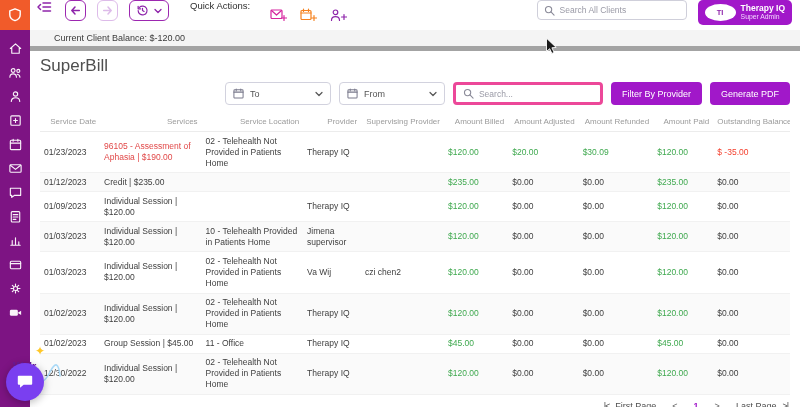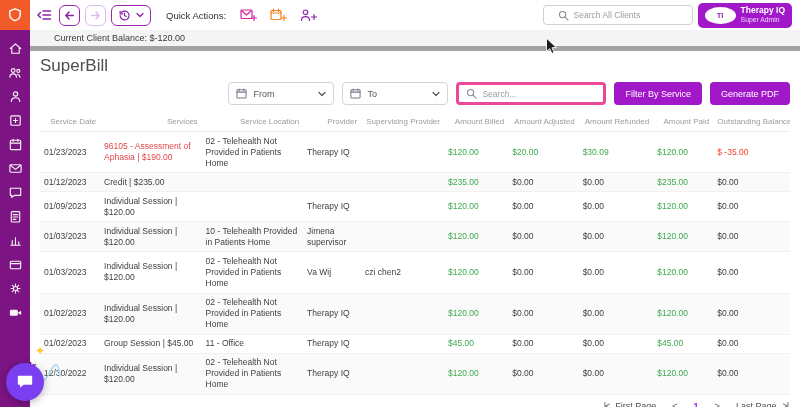--- a/index.html
+++ b/index.html
@@ -14,30 +14,30 @@
 
   
   .sidebar { flex:0 0 30px; width:30px; background:#7d1483; display:flex; flex-direction:column; align-items:center; }
   .logo { width:30px; height:30px; flex:0 0 30px; background:#f15b2a; display:grid; place-items:center; }
   .nav { display:flex; flex-direction:column; align-items:center; gap:9px; padding-top:11px; }
   .sicon { width:15px; height:15px; display:grid; place-items:center; cursor:pointer; opacity:.95; }
   .sicon svg { stroke:#fff; fill:none; stroke-width:1.2; stroke-linecap:round; stroke-linejoin:round; }
 
   
   .main { flex:1; display:flex; flex-direction:column; min-width:0; }
-  .topbar { height:30px; flex:0 0 30px; display:flex; align-items:center; gap:5px; padding:0 8px 0 6px; background:#fff; }
+  .topbar { height:30px; flex:0 0 30px; display:flex; gap:11px; padding:0 8px 0 6px; background:#fff; }
   .oicon svg { fill:none; stroke-linecap:round; stroke-linejoin:round; }
   .collapse { cursor:pointer; margin-right:2px; }
   .sq-btn { width:21px; height:21px; border:1.4px solid #9c27b0; border-radius:6px; background:#fff; display:grid; place-items:center; cursor:pointer; padding:0; }
   .sq-btn.disabled { border-color:#ddbbe9; }
   .hist { height:21px; border:1.4px solid #9c27b0; border-radius:6px; background:#fff; display:flex; align-items:center; gap:5px; padding:0 6px; cursor:pointer; }
   .qa-label { font-size:9.5px; color:#2f2f2f; margin-left:10px; font-weight:500; }
   .qa { display:flex; gap:13px; margin-left:9px; align-items:center; }
   .qa > span { cursor:pointer; }
-  .top-search { margin-left:auto; width:150px; height:20px; border:1px solid #cfcfda; border-radius:4px; display:flex; align-items:center; gap:5px; padding:0 14px; background:#fff; }
+  .top-search { margin-left:auto; width:150px; height:20px; border:1px solid #cfcfda; border-radius:4px; display:flex; align-items:center; gap:5px; padding:0 6px; background:#fff; }
   .top-search input, .mini-search input { border:0; outline:0; flex:1; font-size:8.5px; color:#555; font-family:inherit; background:transparent; min-width:0; }
   input::placeholder { color:#9a9aa6; }
   .profile { height:25px; background:#a118c9; border:0; border-radius:5px; display:flex; align-items:center; gap:5px; padding:0 7px; cursor:pointer; font-family:inherit; }
   .avatar { width:31px; height:17px; border-radius:50%; background:#fff; color:#8e24aa; font-size:7.5px; font-weight:700; display:grid; place-items:center; }
   .p-text { text-align:left; line-height:1.15; }
   .p-name { font-size:8.5px; font-weight:700; color:#fff; }
   .p-role { font-size:6.8px; color:#f3d6ff; }
 
   
   .balance-bar { height:21px; flex:0 0 21px; background:#f4f4f4; border-bottom:5px solid #a3a3a3; display:flex; align-items:center; padding:0 24px; font-size:9px; color:#3a3a3a; }
@@ -232,43 +232,43 @@
 
     <div class="content">
       <div class="page-title">SuperBill</div>
 
       <div class="filter-row">
         <div class="date-ctl oicon">
           <svg width="11" height="11" viewBox="0 0 12 12" stroke="#7a7a8c" stroke-width="1.1">
               <rect x="1" y="2" width="10" height="9" rx="1"></rect>
               <path d="M1 4.5h10M3.5 1v2M8.5 1v2"></path>
             </svg>
-          <span>From</span>
+          <span>To</span>
           <svg class="chev" width="8" height="6" viewBox="0 0 8 6" stroke="#555" stroke-width="1.2">
               <path d="M1 1.5 4 4.5 7 1.5" fill="none"></path>
             </svg>
         </div>
         <div class="date-ctl oicon">
           <svg width="11" height="11" viewBox="0 0 12 12" stroke="#7a7a8c" stroke-width="1.1">
               <rect x="1" y="2" width="10" height="9" rx="1"></rect>
               <path d="M1 4.5h10M3.5 1v2M8.5 1v2"></path>
             </svg>
-          <span>To</span>
+          <span>From</span>
           <svg class="chev" width="8" height="6" viewBox="0 0 8 6" stroke="#555" stroke-width="1.2">
               <path d="M1 1.5 4 4.5 7 1.5" fill="none"></path>
             </svg>
         </div>
         <div class="mini-search">
           <svg width="11" height="11" viewBox="0 0 12 12" fill="none" stroke="#8a8a98" stroke-width="1.2" stroke-linecap="round">
               <circle cx="5" cy="5" r="3.4"></circle>
               <path d="M7.6 7.6 11 11"></path>
             </svg>
           <input type="text" placeholder="Search..." style="">
         </div>
-        <button class="btn">Filter By Service</button>
+        <button class="btn">Filter By Provider</button>
         <button class="btn">Generate PDF</button>
       </div>
 
       <table>
         <colgroup>
           <col style="width:58px">
             <col style="width:98px">
             <col style="width:98px">
             <col style="width:56px">
             <col style="width:80px">

